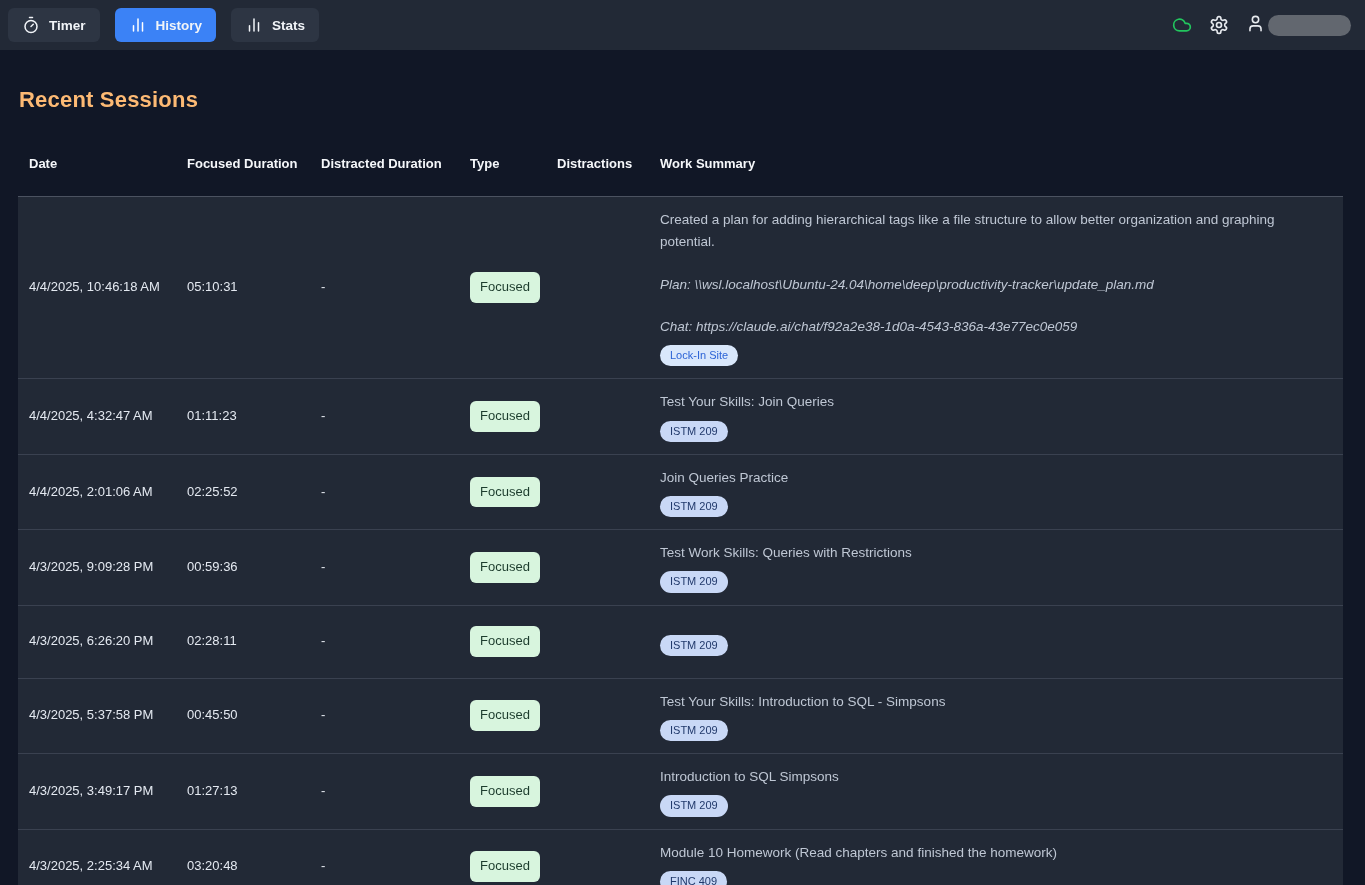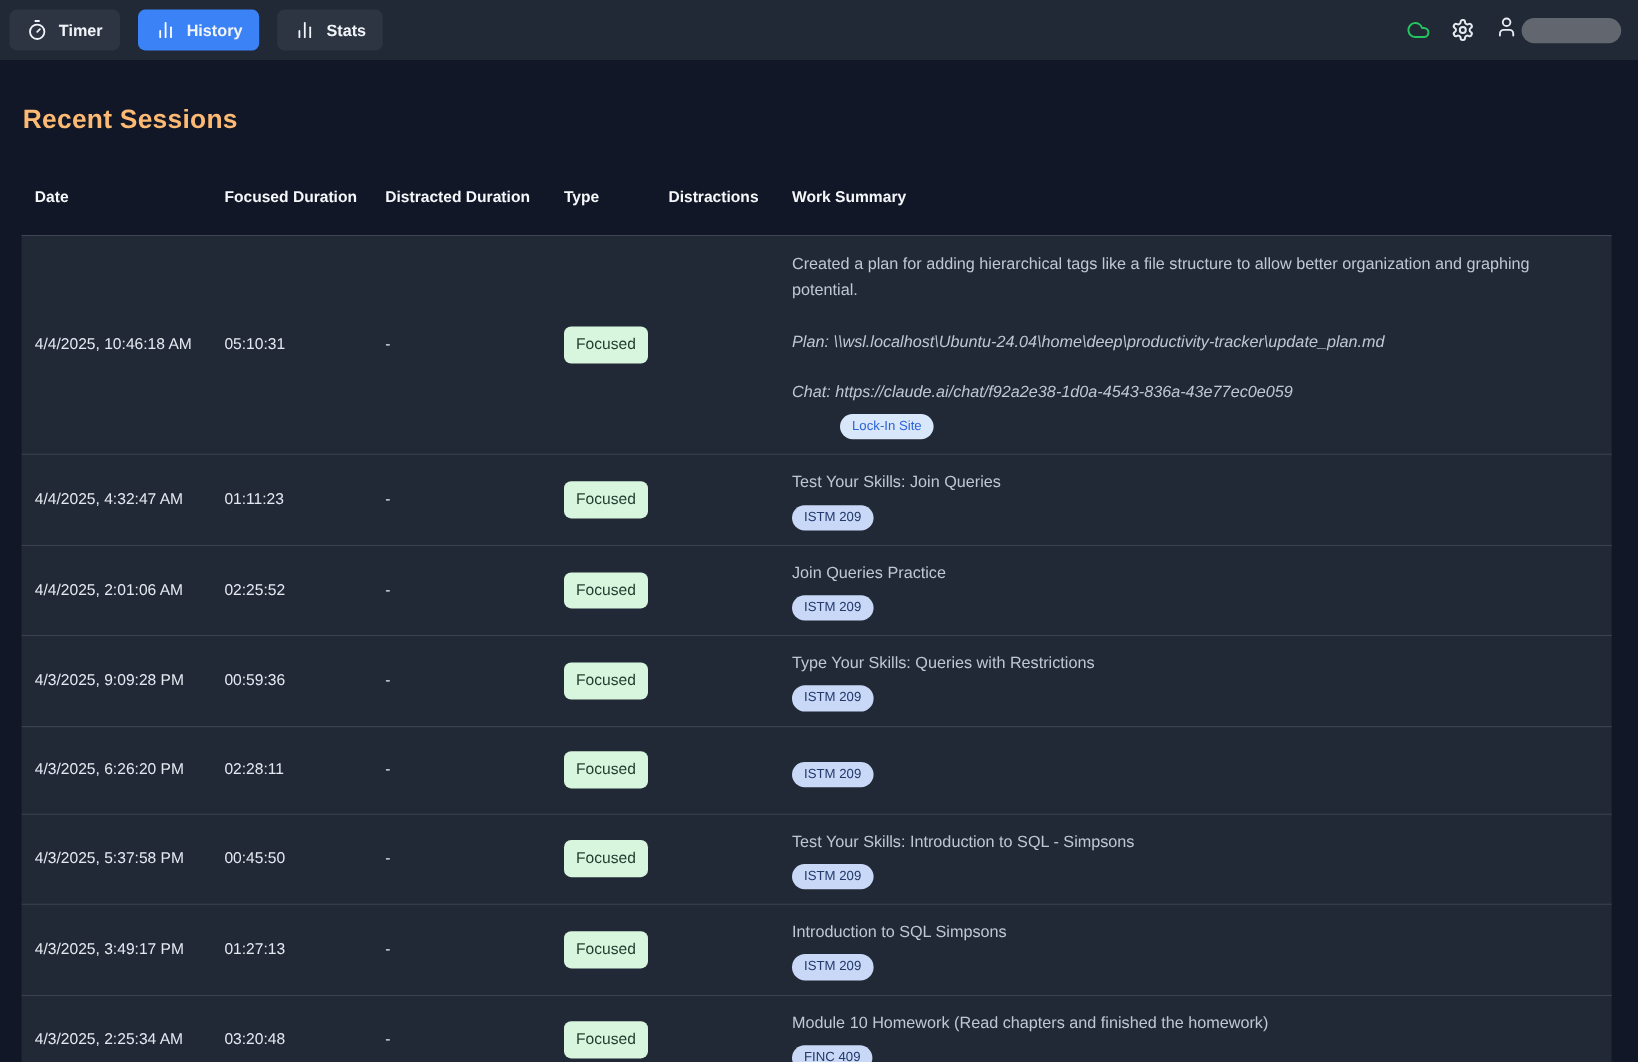--- a/index.html
+++ b/index.html
@@ -120,21 +120,21 @@
   .tag {
     display: inline-block;
     align-self: flex-start;
     margin-top: 7px;
     font-size: 11px;
     padding: 4px 10px;
     border-radius: 999px;
     line-height: 1.2;
   }
   .tag-course { background: #c9d8f6; color: #21396b; }
-  .tag-site   { background: #d9e7fb; color: #2c63d6; margin-left: 40px; }
+  .tag-site   { background: #d9e7fb; color: #2c63d6; }
 </style>
 </head>
 <body>
 
 <div class="topbar">
   <div class="nav-group">
     <button class="nav-btn">
       <span>
         <svg width="18" height="18" viewBox="0 0 24 24" fill="none" stroke="#f1f4f8" stroke-width="2" stroke-linecap="round" stroke-linejoin="round">
           <line x1="10" x2="14" y1="2" y2="2"></line>
@@ -277,21 +277,21 @@
     <div class="cell">
           <span>-</span>
         </div>
     <div class="cell type-cell">
       <span class="type-badge">Focused</span>
     </div>
     <div class="cell">
           <span></span>
         </div>
     <div class="cell summary-cell">
-          <div class="summary-line">Type Your Skills: Queries with Restrictions</div>
+          <div class="summary-line">Test Work Skills: Queries with Restrictions</div>
           <span class="tag tag-course">ISTM 209</span>
         </div>
   </div>
       <div class="grid-row trow">
     <div class="cell">
           <span>4/3/2025, 6:26:20 PM</span>
         </div>
     <div class="cell">
           <span>02:28:11</span>
         </div>

